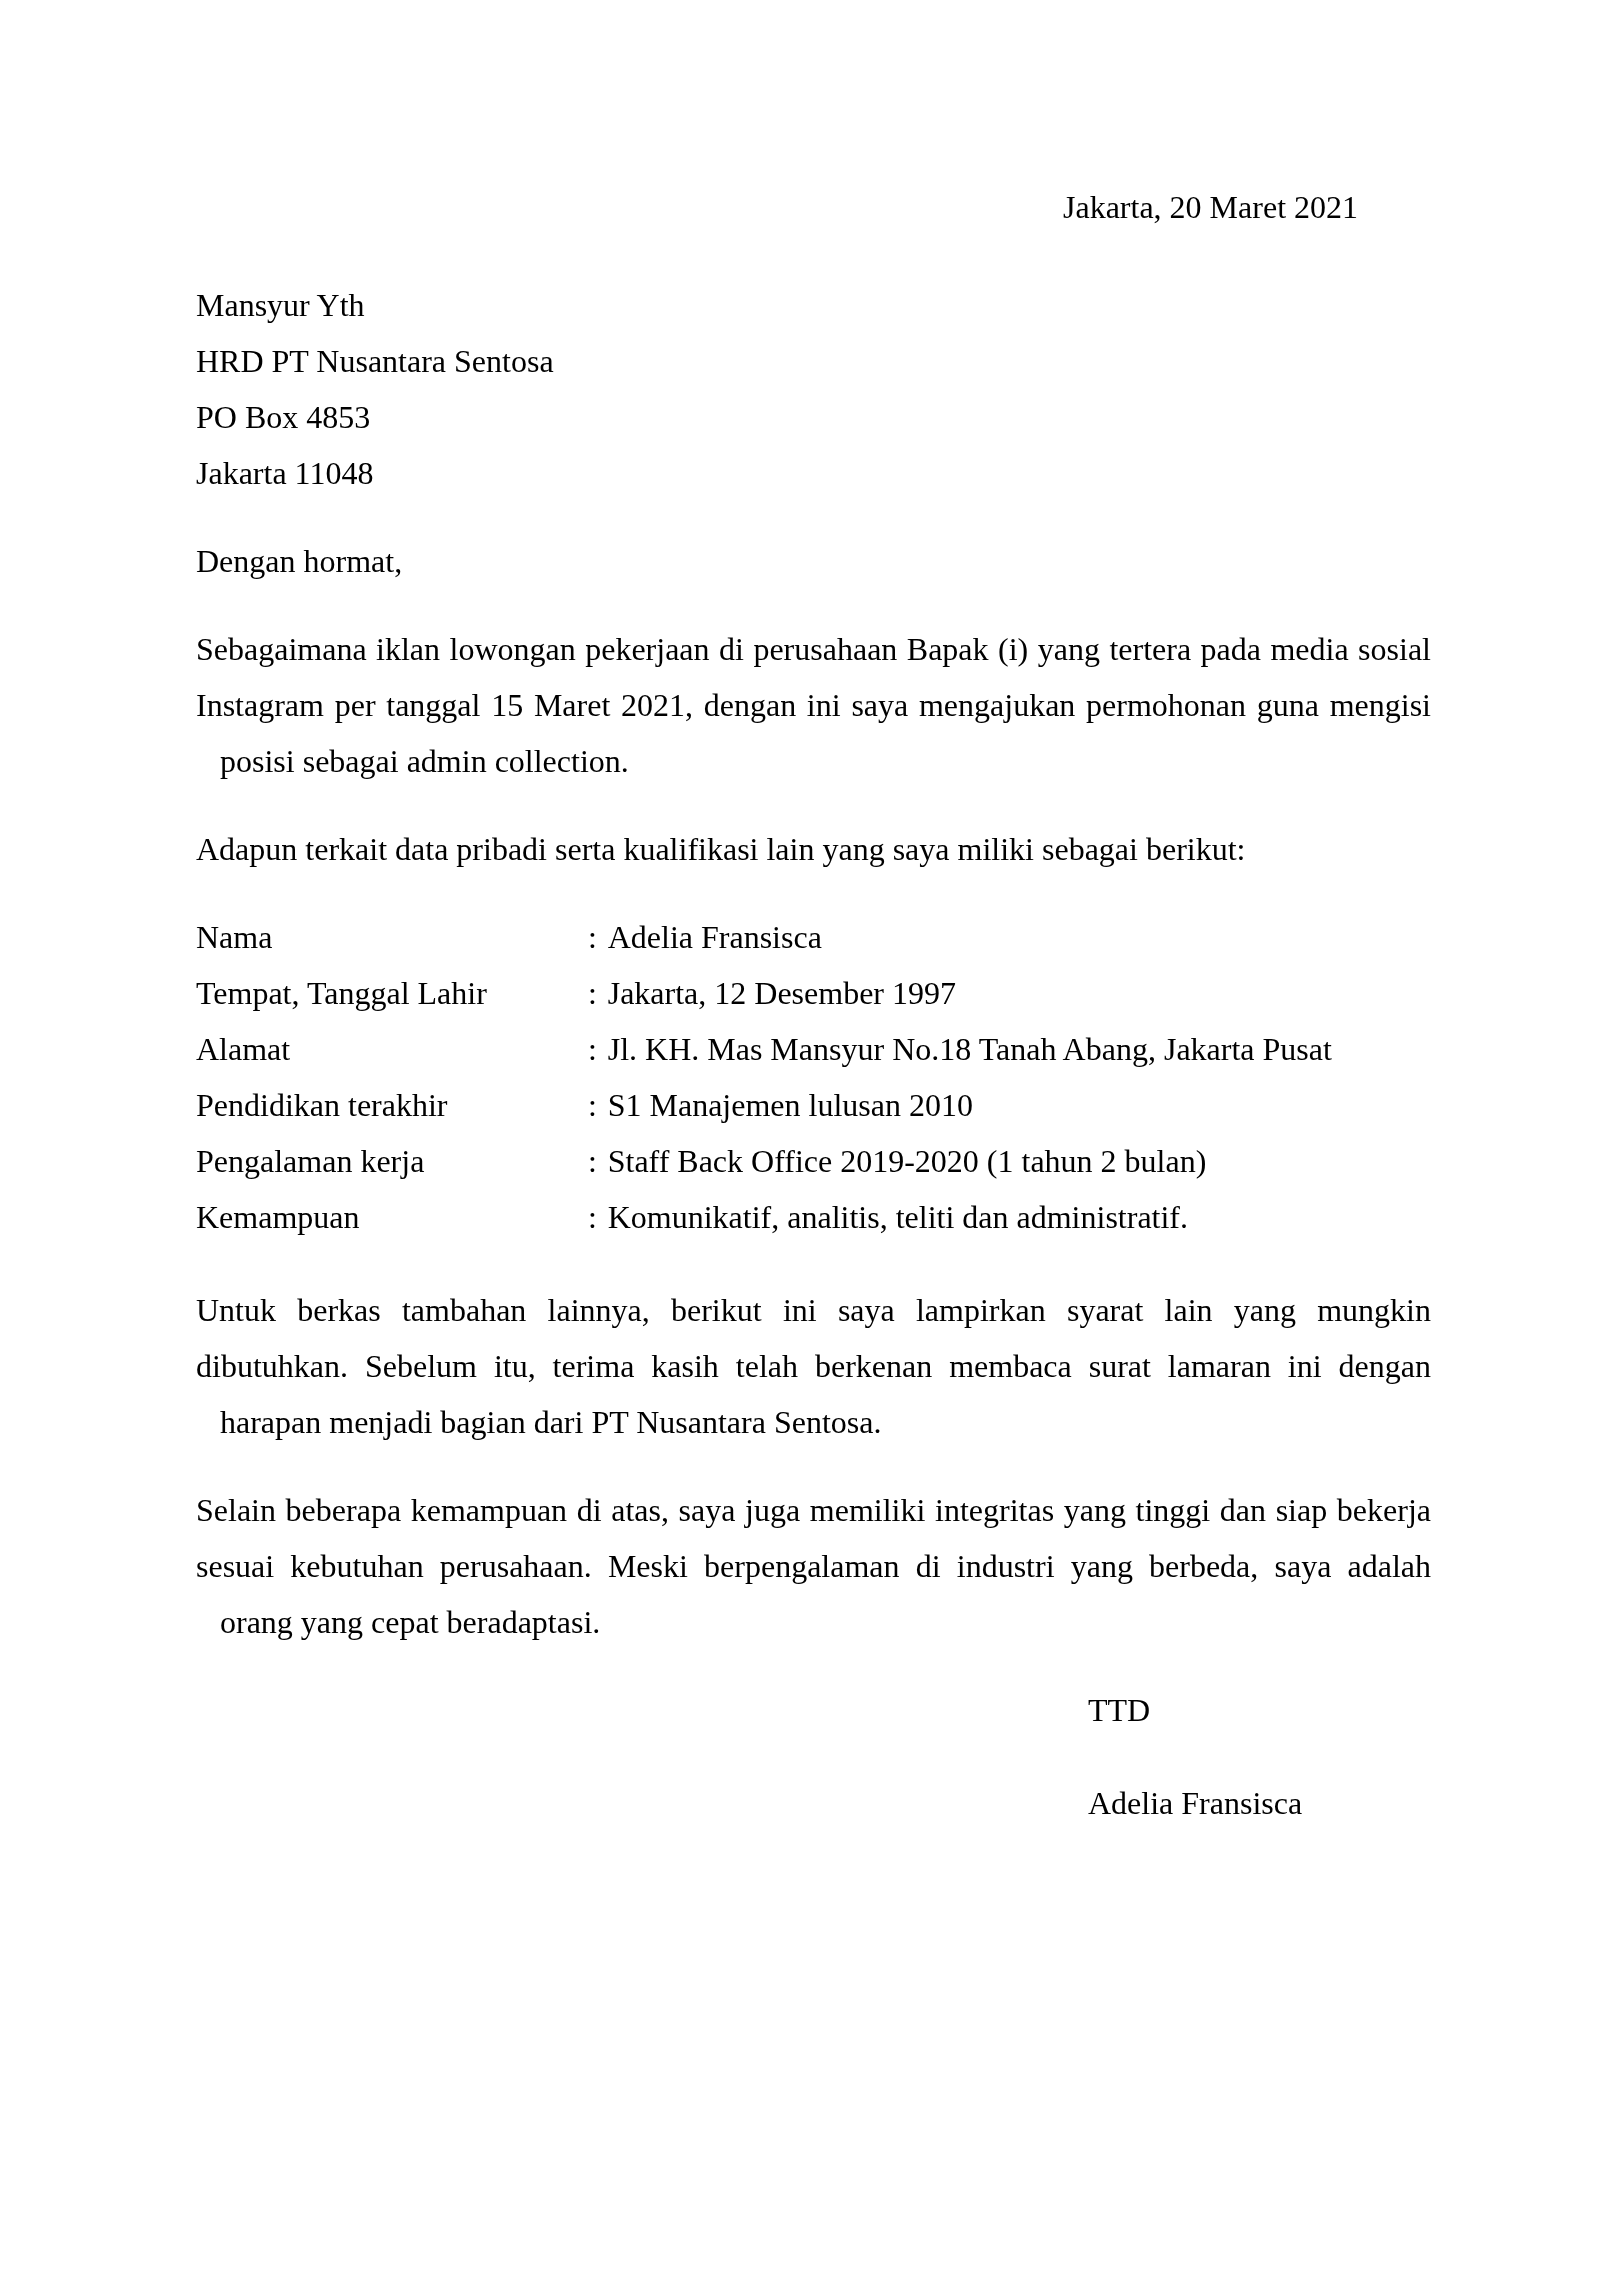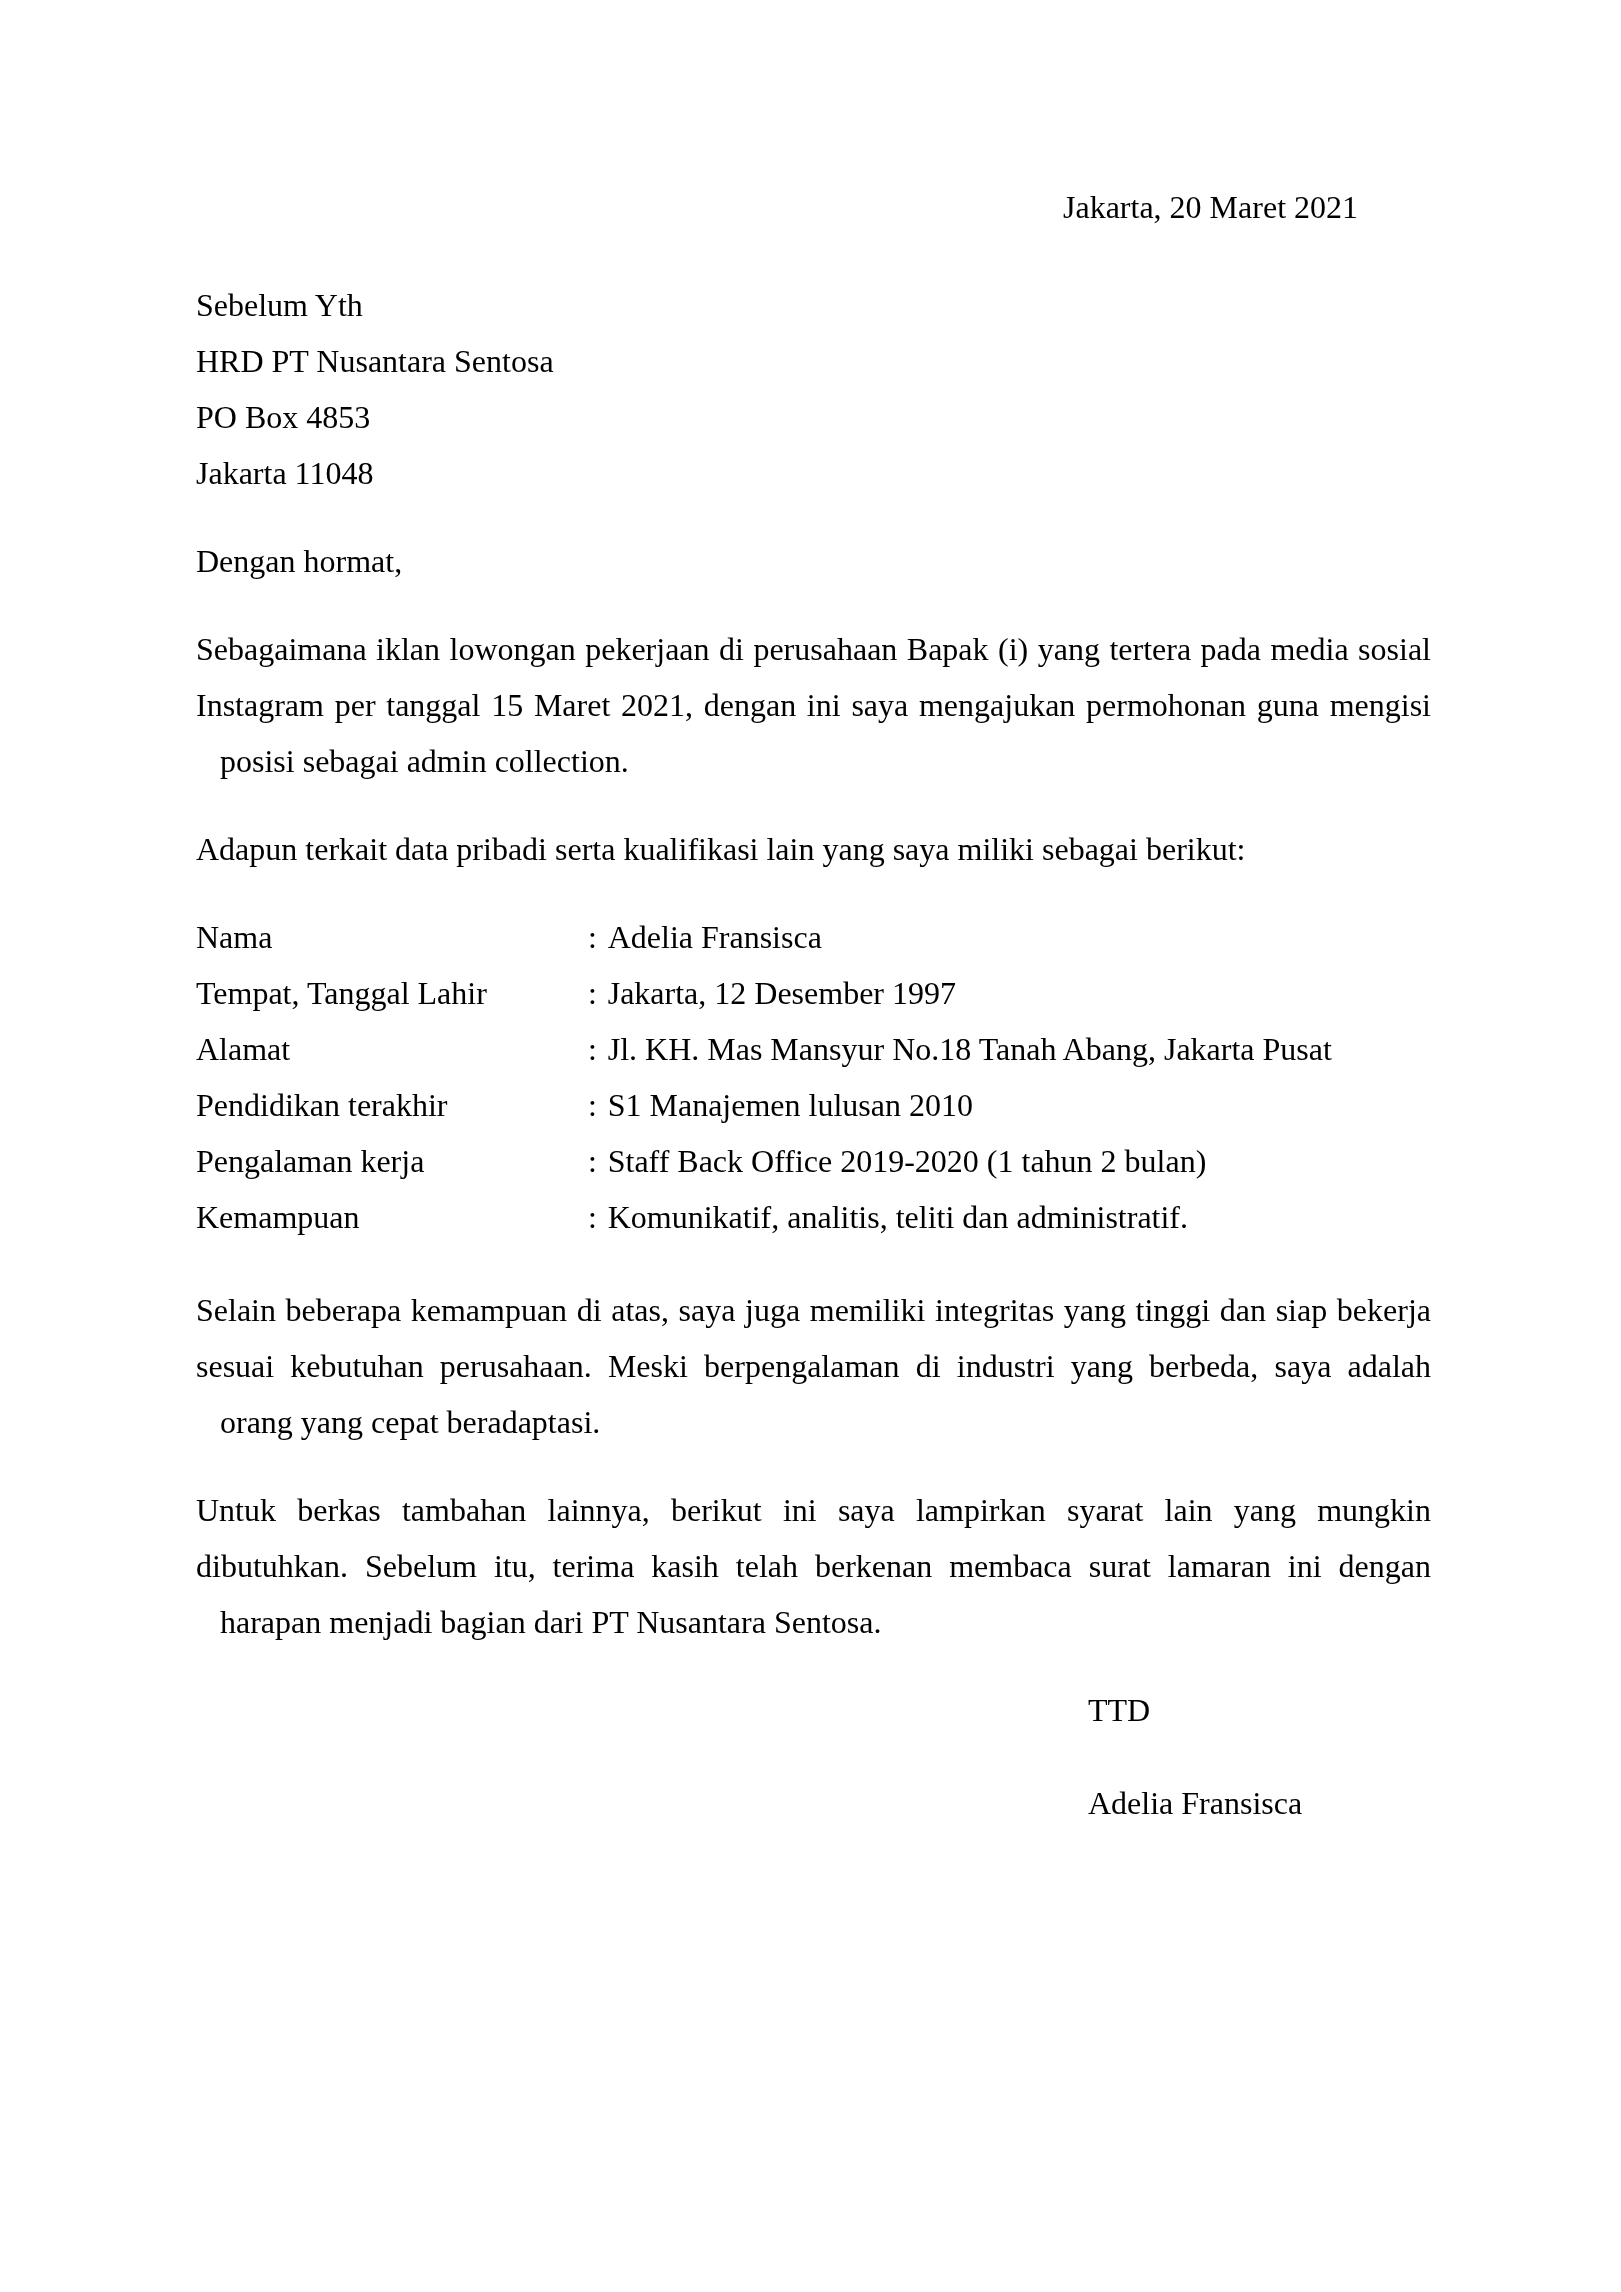--- a/index.html
+++ b/index.html
@@ -52,21 +52,21 @@
   .closing-block > div { margin-bottom: 37px; }
 </style>
 </head>
 <body>
 
 <div class="page">
 
   <div class="date-line">Jakarta, 20 Maret 2021</div>
 
   <div class="recipient-block">
-    <div>Sebelum Yth</div>
+    <div>Mansyur Yth</div>
     <div>HRD PT Nusantara Sentosa</div>
     <div>PO Box 4853</div>
     <div>Jakarta 11048</div>
   </div>
 
   <div class="salutation">Dengan hormat,</div>
 
   <div class="paragraph">
     <div class="jline">Sebagaimana iklan lowongan pekerjaan di perusahaan Bapak (i) yang tertera pada media sosial</div>
     <div class="jline">Instagram per tanggal 15 Maret 2021, dengan ini saya mengajukan permohonan guna mengisi</div>
@@ -90,29 +90,29 @@
     </div>
     <div class="data-row">
       <span class="label">Pengalaman kerja</span><span class="colon">:</span><span class="value">Staff Back Office 2019-2020 (1 tahun 2 bulan)</span>
     </div>
     <div class="data-row">
       <span class="label">Kemampuan</span><span class="colon">:</span><span class="value">Komunikatif, analitis, teliti dan administratif.</span>
     </div>
   </div>
 
   <div class="paragraph">
+    <div class="jline">Untuk berkas tambahan lainnya, berikut ini saya lampirkan syarat lain yang mungkin</div>
+    <div class="jline">dibutuhkan. Sebelum itu, terima kasih telah berkenan membaca surat lamaran ini dengan</div>
+    <div class="jline last">harapan menjadi bagian dari PT Nusantara Sentosa.</div>
+  </div>
+
+  <div class="paragraph">
     <div class="jline">Selain beberapa kemampuan di atas, saya juga memiliki integritas yang tinggi dan siap bekerja</div>
     <div class="jline">sesuai kebutuhan perusahaan. Meski berpengalaman di industri yang berbeda, saya adalah</div>
     <div class="jline last">orang yang cepat beradaptasi.</div>
-  </div>
-
-  <div class="paragraph">
-    <div class="jline">Untuk berkas tambahan lainnya, berikut ini saya lampirkan syarat lain yang mungkin</div>
-    <div class="jline">dibutuhkan. Sebelum itu, terima kasih telah berkenan membaca surat lamaran ini dengan</div>
-    <div class="jline last">harapan menjadi bagian dari PT Nusantara Sentosa.</div>
   </div>
 
   <div class="closing-block">
     <div>TTD</div>
     <div>Adelia Fransisca</div>
   </div>
 
 </div>
 
 

